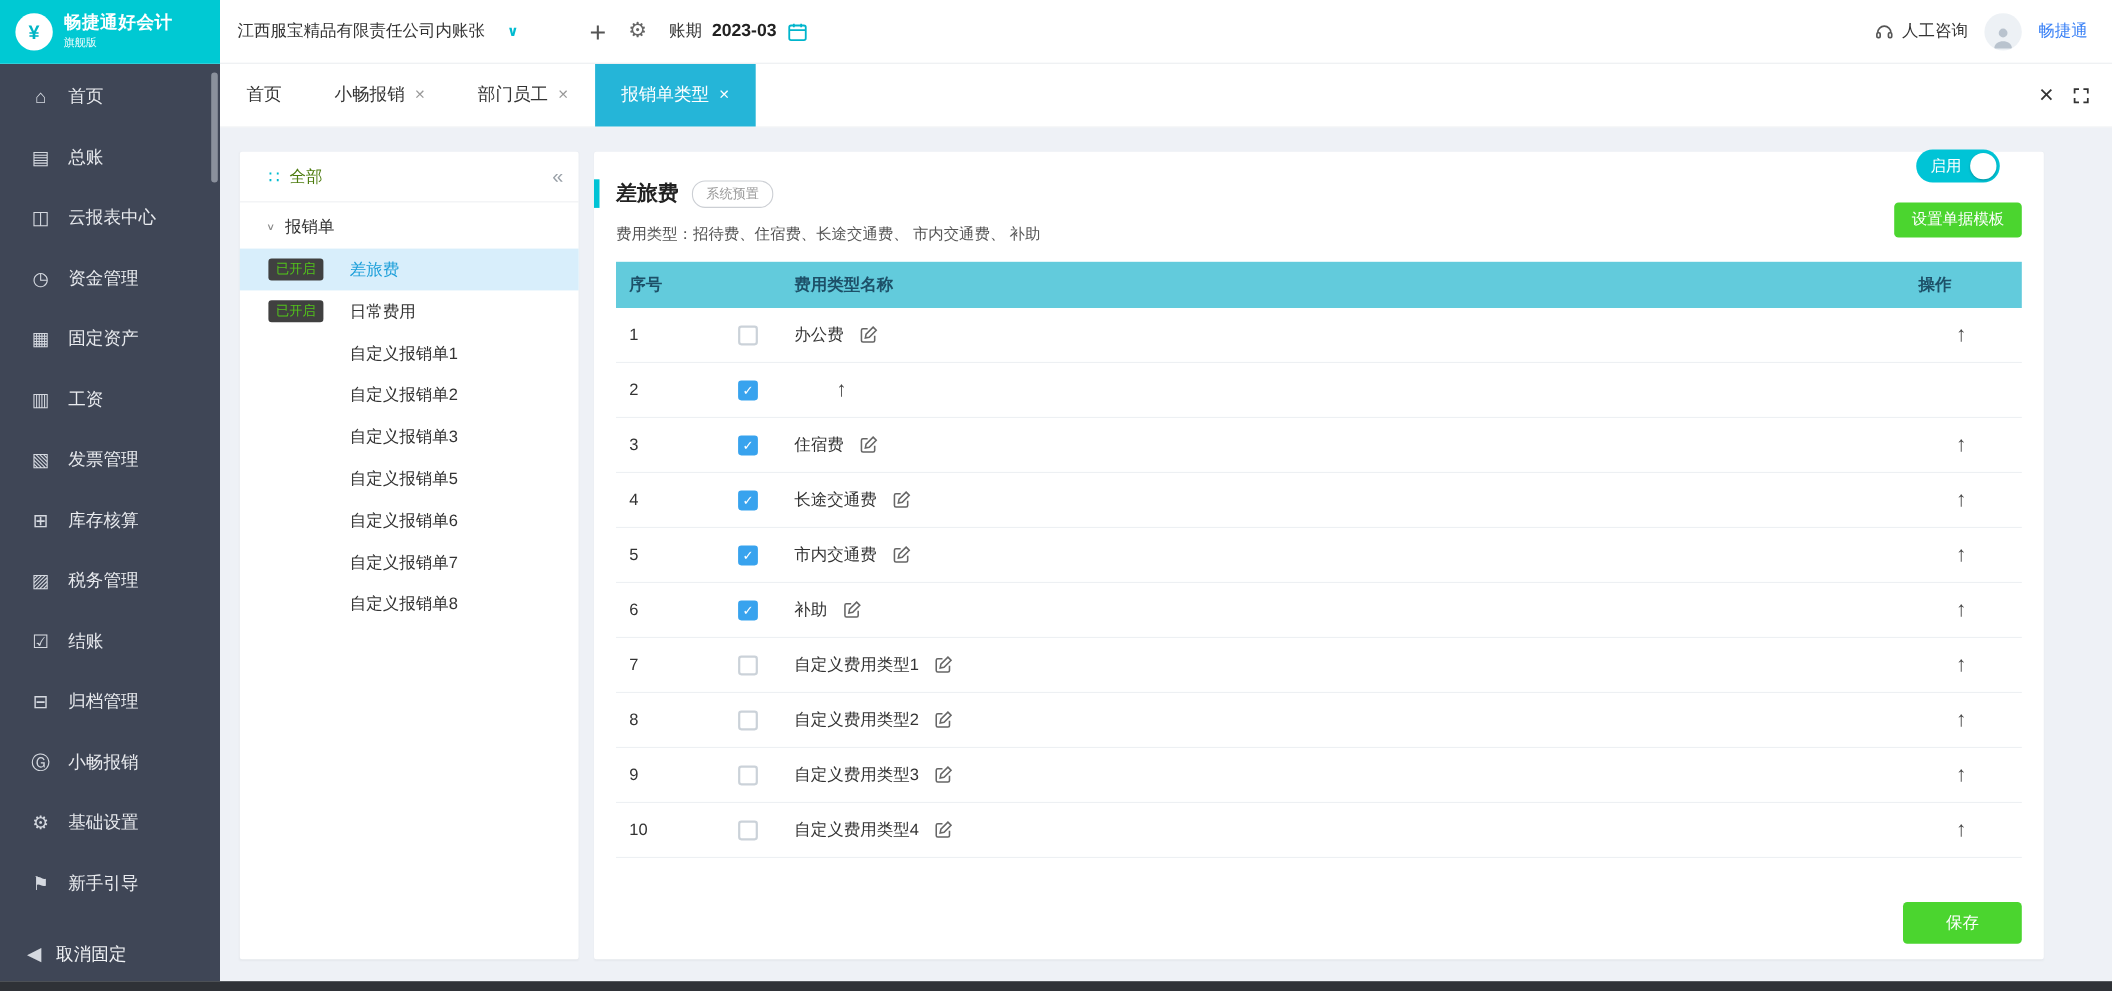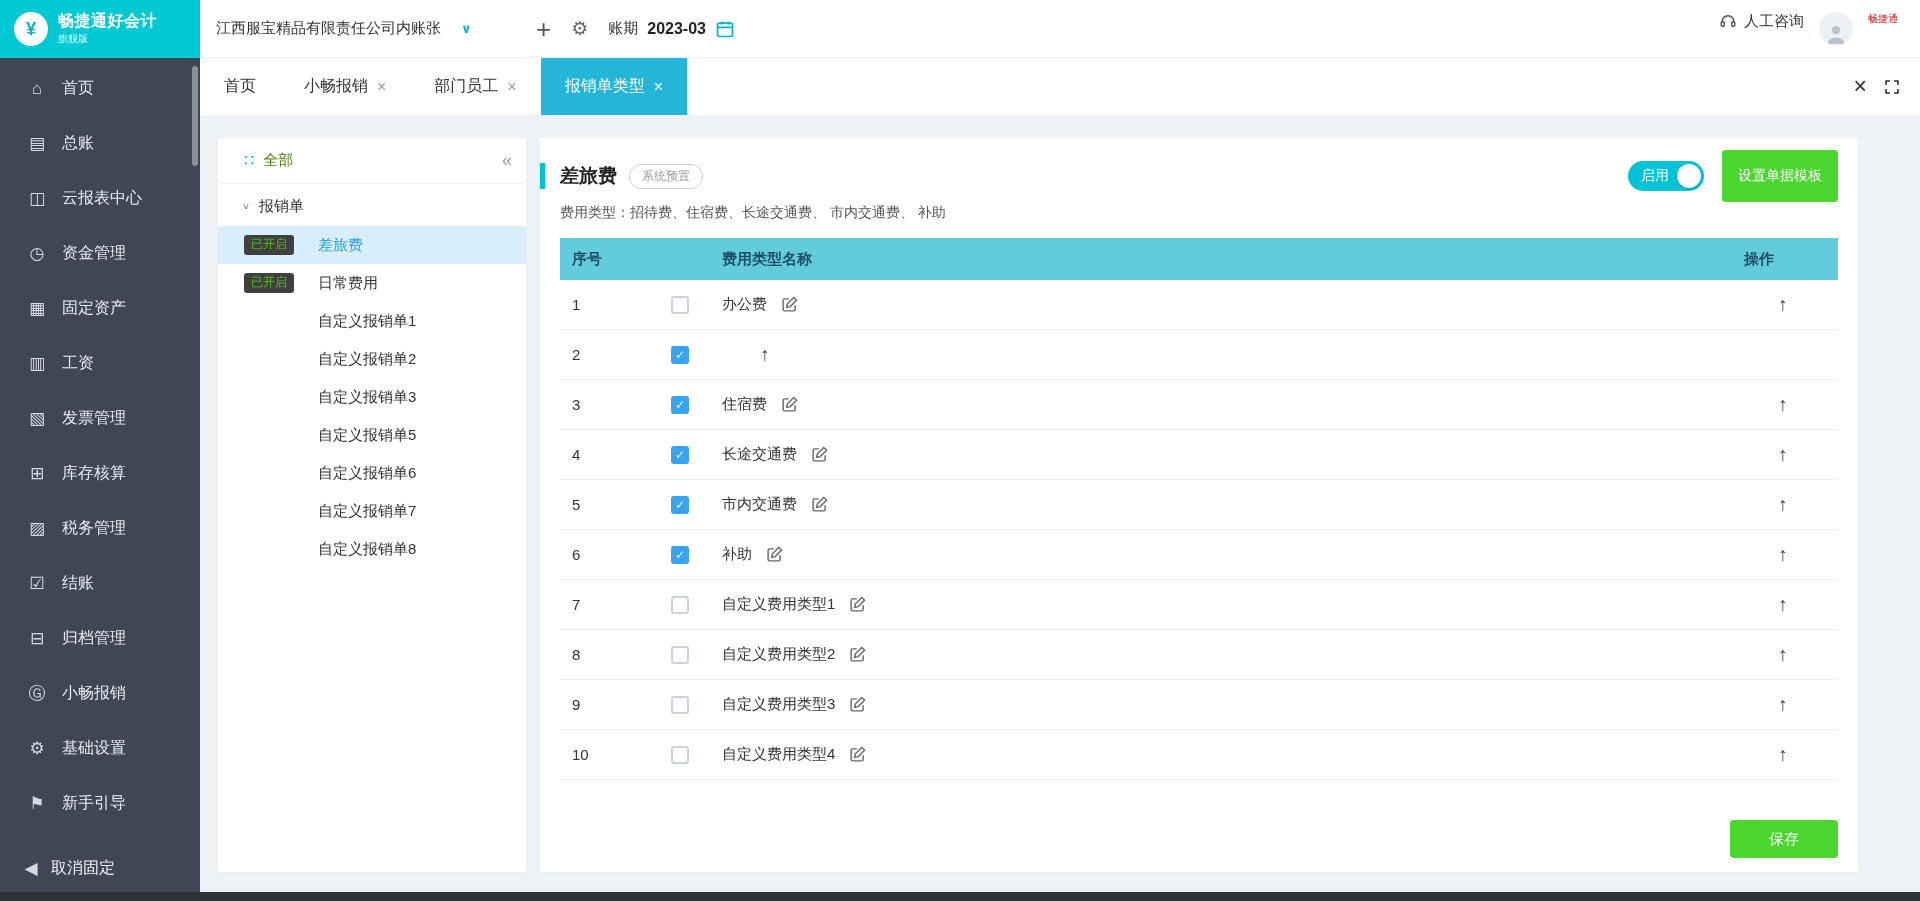--- a/index.html
+++ b/index.html
@@ -19,25 +19,25 @@
   .logo-subtitle{font-size:10px;opacity:.92;margin-top:3px;}
   .topbar-main{flex:1;display:flex;align-items:center;padding:0 22px 0 16px;gap:20px;}
   .company-select{display:flex;align-items:center;gap:20px;font-size:15px;color:#333;
                   cursor:pointer;min-width:300px;}
   .chevron{color:#00BBD0;font-size:13px;font-weight:bold;}
   .tb-icon{cursor:pointer;color:#555;line-height:1;}
   .plus{font-size:26px;font-weight:300;}
   .gear{font-size:19px;color:#666;}
   .period{display:flex;align-items:center;gap:9px;font-size:15px;color:#333;cursor:pointer;}
   .period-value{font-weight:bold;font-size:16px;color:#222;}
-  .topbar-right{margin-left:auto;display:flex;align-items:flex-start;gap:15px;}
+  .topbar-right{margin-left:auto;display:flex;align-items:center;gap:15px;}
   .support{display:flex;align-items:center;gap:7px;font-size:15px;color:#333;cursor:pointer;}
   .avatar{width:34px;height:34px;border-radius:50%;background:#EDF1F5;display:flex;
           align-items:flex-end;justify-content:center;overflow:hidden;cursor:pointer;}
-  .user-name{font-size:10px;color:#b91c1c;cursor:pointer;}
+  .user-name{font-size:15px;color:#3b82f6;cursor:pointer;}
 
   
   .body{position:absolute;top:58px;left:0;right:0;bottom:9px;display:flex;}
 
   
   .sidebar{position:relative;width:200px;background:#3F4656;display:flex;
            flex-direction:column;flex-shrink:0;}
   .side-list{flex:1;overflow:hidden;padding-top:3px;}
   .side-item{height:55px;display:flex;align-items:center;gap:14px;padding-left:26px;
              color:#E8EAEE;font-size:16px;cursor:pointer;white-space:nowrap;}
@@ -80,27 +80,27 @@
   .badge-slot{width:74px;flex-shrink:0;display:flex;align-items:center;}
   .badge{background:#404040;color:#52C41A;font-size:12px;padding:2px 7px;
          border-radius:3px;line-height:1.3;white-space:nowrap;}
 
   .main-panel{flex:1;background:#fff;border-radius:2px;position:relative;
               padding:20px 20px 0;min-width:0;box-shadow:0 1px 2px rgba(0,0,0,.04);}
   .panel-header{display:flex;align-items:center;position:relative;height:36px;}
   .accent-bar{position:absolute;left:-20px;top:5px;width:5px;height:26px;background:#00C3D5;}
   .panel-title{font-size:19px;font-weight:bold;color:#222;margin:0 12px 0 0;}
   .preset-badge{border:1px solid #CCCFD4;color:#999;font-size:12px;padding:3px 12px;border-radius:12px;}
-  .header-actions{margin-left:auto;display:flex;align-items:center;gap:18px;}
+  .header-actions{margin-left:auto;display:flex;align-items:center;gap:18px;flex-direction:column;}
   .toggle{width:76px;height:30px;border-radius:15px;background:#00C4D6;display:flex;
           align-items:center;color:#fff;font-size:14px;padding:0 3px 0 13px;cursor:pointer;}
   .toggle-knob{margin-left:auto;width:24px;height:24px;border-radius:50%;background:#fff;
                box-shadow:0 1px 2px rgba(0,0,0,.25);}
   .green-btn{background:#4BD52F;color:#fff;border:none;border-radius:4px;font-size:14px;
-             height:52px;padding:0 16px;cursor:pointer;font-family:inherit;}
+             height:32px;padding:0 16px;cursor:pointer;font-family:inherit;}
   .panel-subtitle{margin-top:10px;font-size:14px;color:#555;}
 
   .table{margin-top:16px;}
   .t-head{display:flex;align-items:center;height:42px;background:#62CBDC;
           color:#1D5068;font-weight:bold;font-size:15px;}
   .t-row{display:flex;align-items:center;height:50px;border-bottom:1px solid #EDF0F3;
          font-size:15px;color:#333;background:#fff;}
   .col-no{width:90px;padding-left:12px;flex-shrink:0;}
   .col-check{width:60px;display:flex;justify-content:center;flex-shrink:0;}
   .col-name{flex:1;display:flex;align-items:center;gap:14px;padding-left:12px;min-width:0;}

